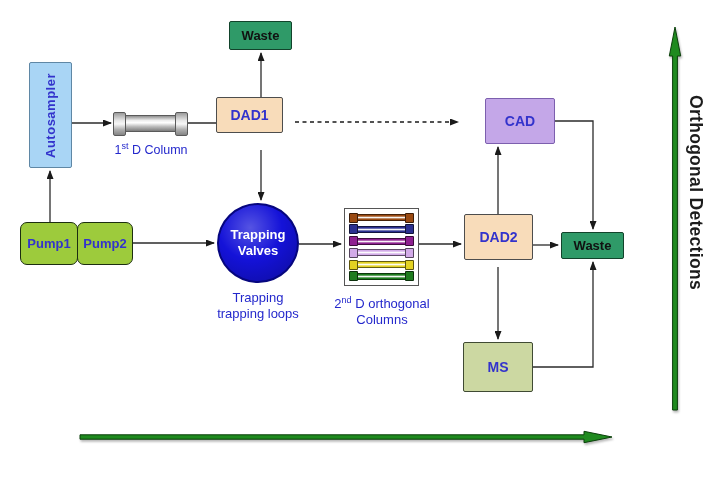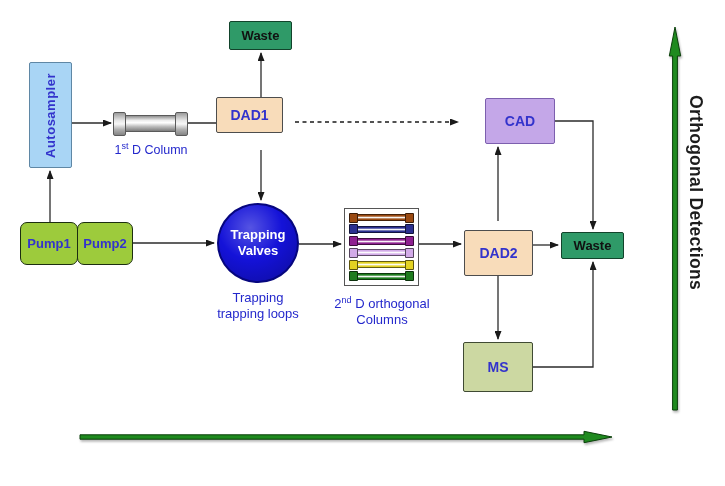--- a/index.html
+++ b/index.html
@@ -181,21 +181,21 @@
 
   <div class="caption" style="left:316px;top:292px;width:132px;">
     <span>2</span><sup>nd</sup><span> D orthogonal</span><br>
     <span>Columns</span>
   </div>
 
   <div class="node node-cad" style="left:461px;top:98px;width:70px;height:46px;margin-left:24px;">
     <span>CAD</span>
   </div>
 
-  <div class="node node-dad" style="left:464px;top:230px;width:69px;height:46px;">
+  <div class="node node-dad" style="left:464px;top:214px;width:69px;height:46px;">
     <span>DAD2</span>
   </div>
 
   <div class="node node-waste" style="left:561px;top:232px;width:63px;height:27px;">
     <span>Waste</span>
   </div>
 
   <div class="node node-ms" style="left:463px;top:342px;width:70px;height:50px;">
     <span>MS</span>
   </div>

